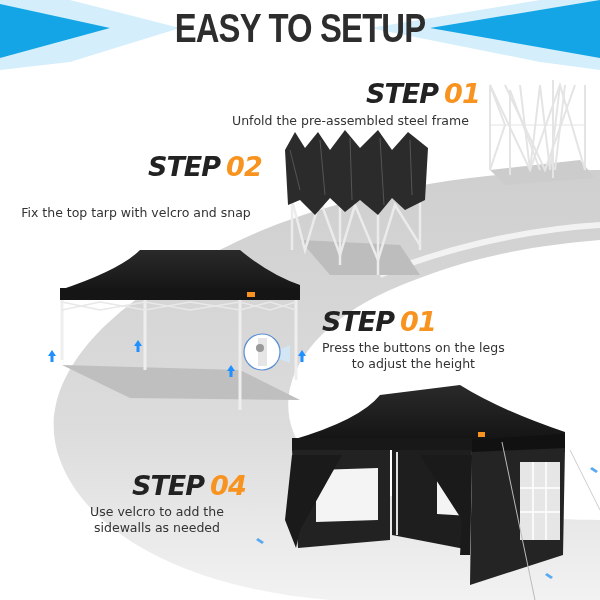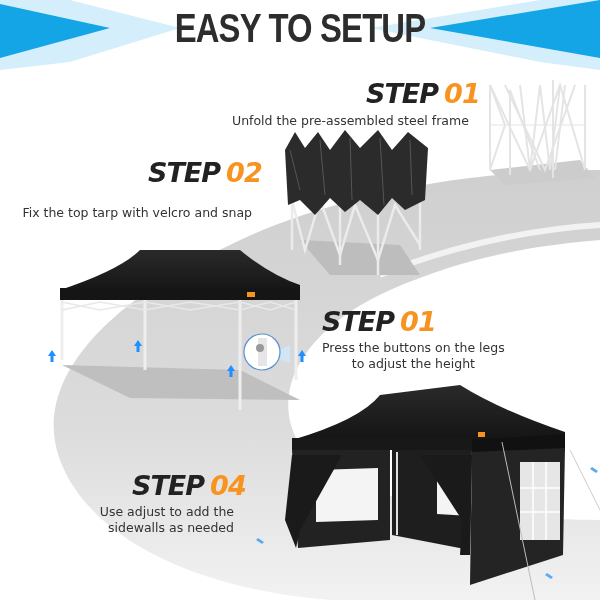--- a/index.html
+++ b/index.html
@@ -16,21 +16,21 @@
   .step-head {
     position: absolute; font-family: "DejaVu Sans", "Liberation Sans", sans-serif;
     font-weight: bold; font-style: italic; font-size: 27px; letter-spacing: -1px; color: #222;
     white-space: nowrap;
   }
   .step-head .num { color: #f7931e; margin-left: 6px; }
   .step-desc {
     position: absolute; font-family: "DejaVu Sans", "Liberation Sans", sans-serif;
     font-size: 12.5px; line-height: 16px; color: #333; white-space: nowrap; text-align: center;
   }
-  .right { text-align: right; }
+  .right { }
 </style>
 </head>
 <body>
 
 <div class="canvas">
 
   <svg class="bg" width="600" height="600" viewBox="0 0 600 600">
     <defs>
       <linearGradient id="pathGrad" x1="0" y1="0" x2="0" y2="1">
         <stop offset="0" stop-color="#cfcfcf"></stop>
@@ -151,36 +151,36 @@
 
   <div class="title">EASY TO SETUP</div>
 
   <div class="step-head" style="left:366px; top:78px;">
     <span>STEP</span><span class="num">01</span>
   </div>
   <div class="step-desc right" style="left:232px; width:236px; top:113px;">
     <div>Unfold the pre-assembled steel frame</div>
   </div>
 
-  <div class="step-head" style="left:148px; top:157px;text-align:right;">
+  <div class="step-head" style="left:148px; top:151px;text-align:right;">
     <span>STEP</span><span class="num">02</span>
   </div>
   <div class="step-desc right" style="left:20px; width:232px; top:205px;">
     <div>Fix the top tarp with velcro and snap</div>
   </div>
 
   <div class="step-head" style="left:322px; top:306px;">
     <span>STEP</span><span class="num">01</span>
   </div>
   <div class="step-desc" style="left:322px; top:340px;">
     <div>Press the buttons on the legs</div>
     <div>to adjust the height</div>
   </div>
 
   <div class="step-head" style="left:132px; top:470px;">
     <span>STEP</span><span class="num">04</span>
   </div>
   <div class="step-desc right" style="left:80px; width:154px; top:504px;">
-    <div>Use adjust to add the</div>
+    <div>Use velcro to add the</div>
     <div>sidewalls as needed</div>
   </div>
 
 </div>
 
 </body></html>

